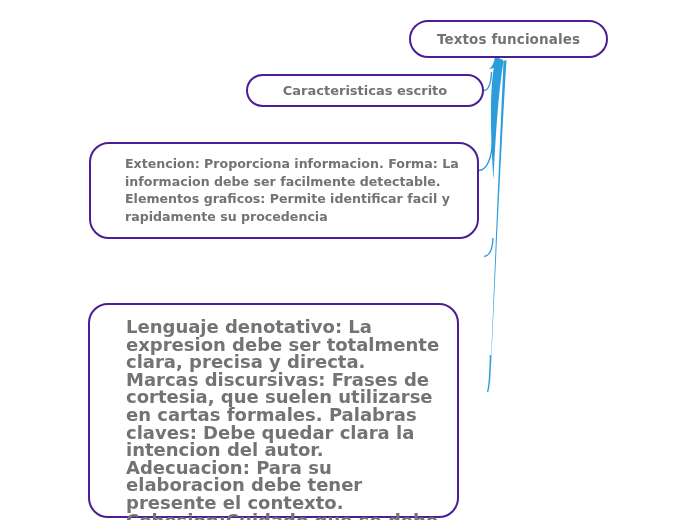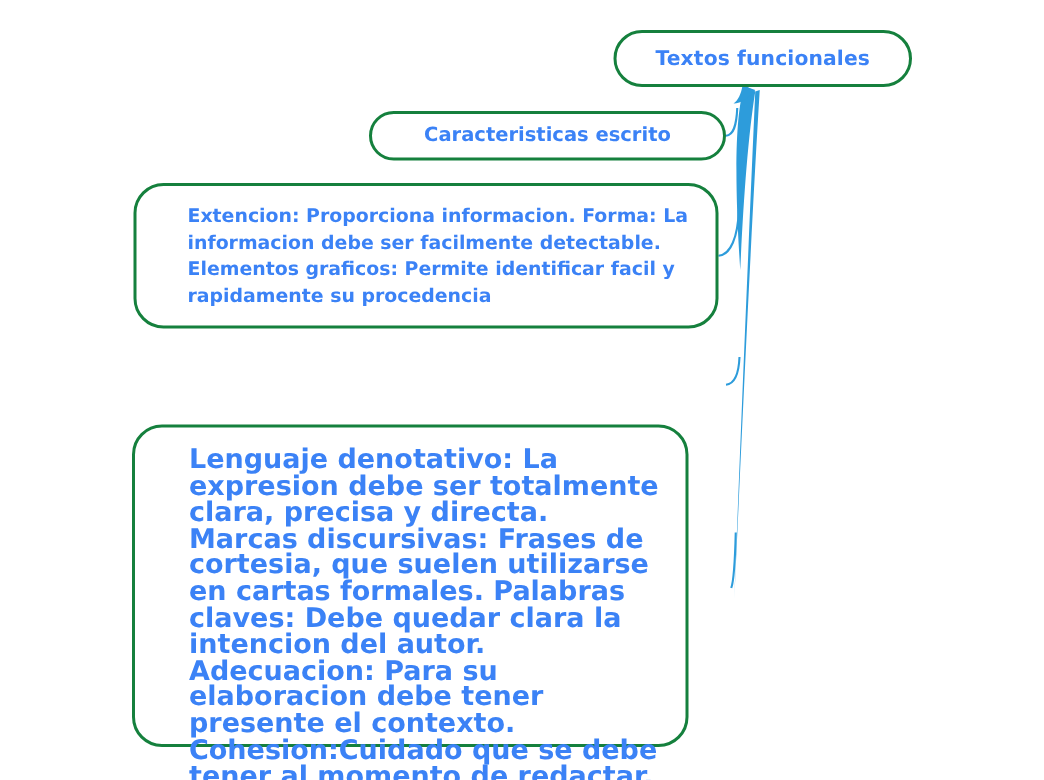--- a/index.html
+++ b/index.html
@@ -23,35 +23,36 @@
     left: 0;
     top: 0;
     width: 696px;
     height: 520px;
     pointer-events: none;
   }
   .node {
     position: absolute;
     box-sizing: border-box;
     background: #ffffff;
-    border: 2px solid #15803d;
+    border: 2px solid #4c1d95;
     display: flex;
     align-items: center;
     justify-content: flex-start;
-    color: #3b82f6;
+    color: #737373;
     font-weight: bold;
     z-index: 3;
   }
   .node-pill {
     border-radius: 999px;
     justify-content: center;
   }
   .node-block {
     border-radius: 20px;
     align-items: flex-start;
+    margin-top: 20px;
   }
   .node-label {
     display: block;
   }
   
   #node-root {
     left: 409px;
     top: 20px;
     width: 199px;
     height: 38px;

